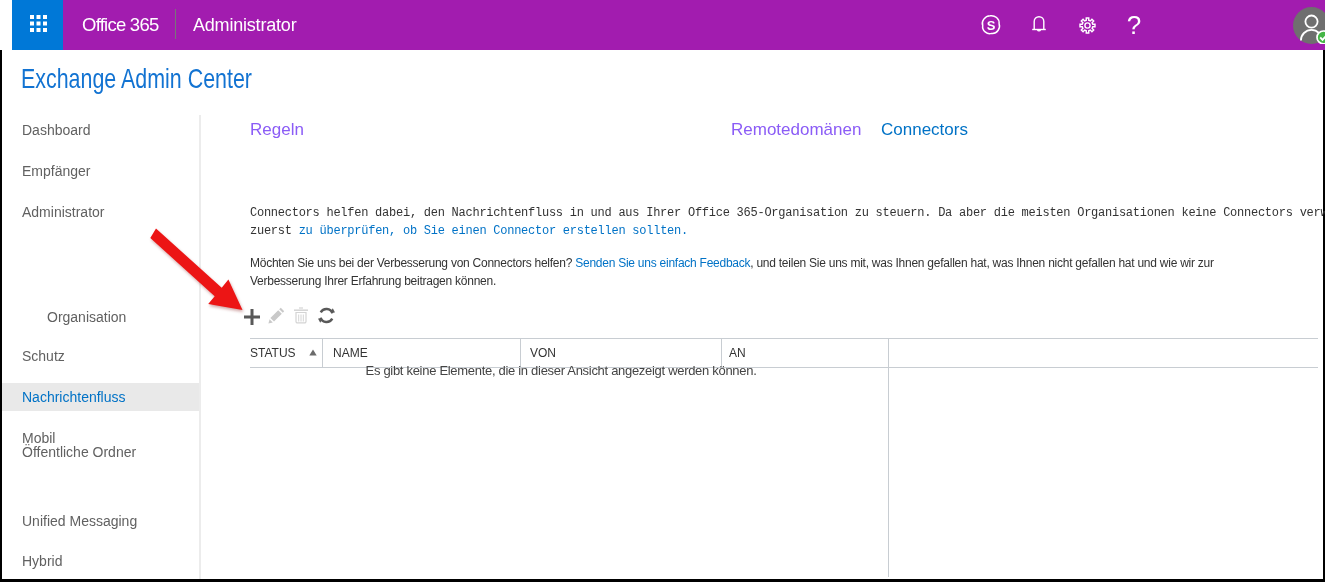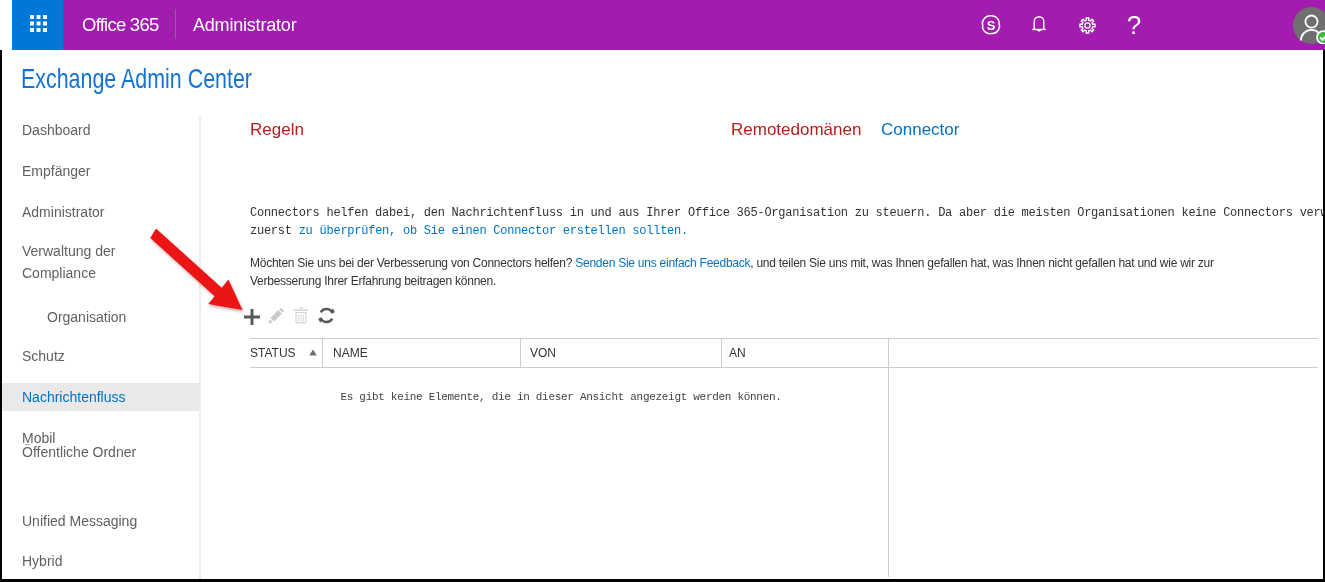--- a/index.html
+++ b/index.html
@@ -20,30 +20,30 @@
   #bl { position:absolute; left:0; top:50px; width:2px; height:532px; background:#000; }
   #br { position:absolute; left:1323px; top:50px; width:2px; height:532px; background:#000; }
   #bb { position:absolute; left:0; top:579px; width:1325px; height:3px; background:#000; }
   
   #title { position:absolute; left:21px; top:63px; font-size:28px; color:#1273d2; font-weight:400; transform:scaleX(0.765); transform-origin:left top; white-space:nowrap; }
   
   .nav { position:absolute; left:22px; color:#616161; font-size:14px; line-height:20px; white-space:nowrap; }
   #navsel { position:absolute; left:2px; top:383px; width:197px; height:28px; background:#e9e9e9; }
   #divider { position:absolute; left:199px; top:115px; width:1.5px; height:464px; background:#ececec; }
   
-  .tab { position:absolute; top:120px; font-size:17px; color:#b91c1c; white-space:nowrap; }
+  .tab { position:absolute; top:120px; font-size:17px; color:#8b5cf6; white-space:nowrap; }
   
   .para { position:absolute; left:250px; font-size:12px; letter-spacing:-0.25px; color:#333; line-height:18px; white-space:nowrap; }
   .lnk { color:#0072c6; }
   
   .hline { position:absolute; height:1px; background:#c8cdd2; }
   .vline { position:absolute; width:1px; background:#c8cdd2; }
   .th { position:absolute; top:346px; font-size:12px; color:#333; letter-spacing:0px; }
-  #emptymsg { position:absolute; top:391px; left:250px; width:622px; text-align:center;
-    font-size:11px; letter-spacing:-0.3px; color:#444;font-family:Liberation Mono, monospace; }
+  #emptymsg { position:absolute; top:363px; left:250px; width:622px; text-align:center;
+    font-size:13px; letter-spacing:-0.3px; color:#444; }
 </style>
 </head>
 <body>
 <div id="page">
 
   <div id="topbar">
     <div id="waffle">
       <svg width="51" height="50" viewBox="0 0 51 50">
         <g fill="#fff">
           <rect x="18" y="15" width="4" height="4"></rect>
@@ -100,33 +100,32 @@
   <div id="bl"></div>
     <div id="br"></div>
     <div id="bb"></div>
 
   <div id="title">Exchange Admin Center</div>
 
   <div id="navsel"></div>
   <div class="nav" style="top:120px;">Dashboard</div>
   <div class="nav" style="top:161px;">Empfänger</div>
   <div class="nav" style="top:202px;">Administrator</div>
-  <div class="nav" style="top:240px; line-height:22px;">Verwaltung der<br>Compliance</div>
   <div class="nav" style="top:307px;margin-left:25px;">Organisation</div>
   <div class="nav" style="top:346px;">Schutz</div>
   <div class="nav" style="top:387px; color:#0072c6;">Nachrichtenfluss</div>
   <div class="nav" style="top:428px;">Mobil</div>
   <div class="nav" style="top:442px;">Öffentliche Ordner</div>
   <div class="nav" style="top:511px;">Unified Messaging</div>
   <div class="nav" style="top:551px;">Hybrid</div>
   <div id="divider"></div>
 
   <div class="tab" style="left:250px;">Regeln</div>
   <div class="tab" style="left:731px;">Remotedomänen</div>
-  <div class="tab" style="left:881px; color:#0072c6;">Connector</div>
+  <div class="tab" style="left:881px; color:#0072c6;">Connectors</div>
 
   <div class="para" style="top:204px;font-family:Liberation Mono, monospace;">
     Connectors helfen dabei, den Nachrichtenfluss in und aus Ihrer Office 365-Organisation zu steuern. Da aber die meisten Organisationen keine Connectors verwenden müssen, empfehlen wir Ihnen,<br>
     zuerst <span class="lnk">zu überprüfen, ob Sie einen Connector erstellen sollten.</span>
   </div>
   <div class="para" style="top:254px;">
     Möchten Sie uns bei der Verbesserung von Connectors helfen? <span class="lnk">Senden Sie uns einfach Feedback</span>, und teilen Sie uns mit, was Ihnen gefallen hat, was Ihnen nicht gefallen hat und wie wir zur<br>
     Verbesserung Ihrer Erfahrung beitragen können.
   </div>
 

